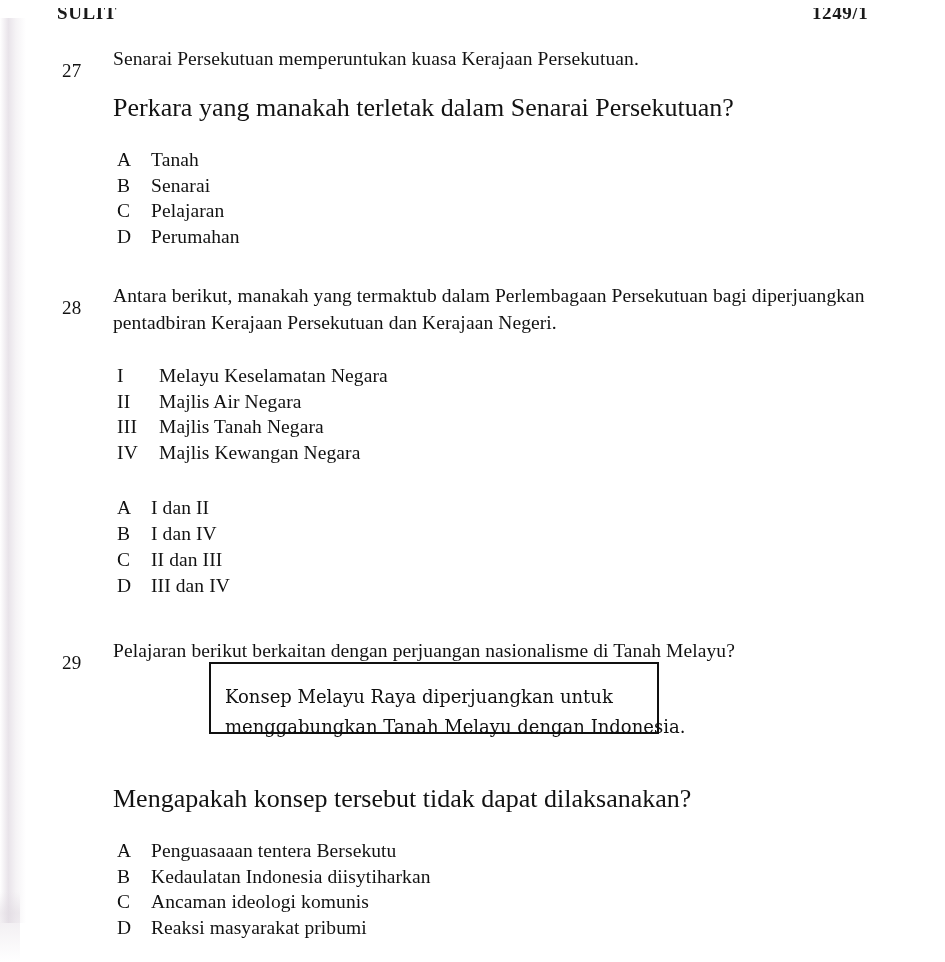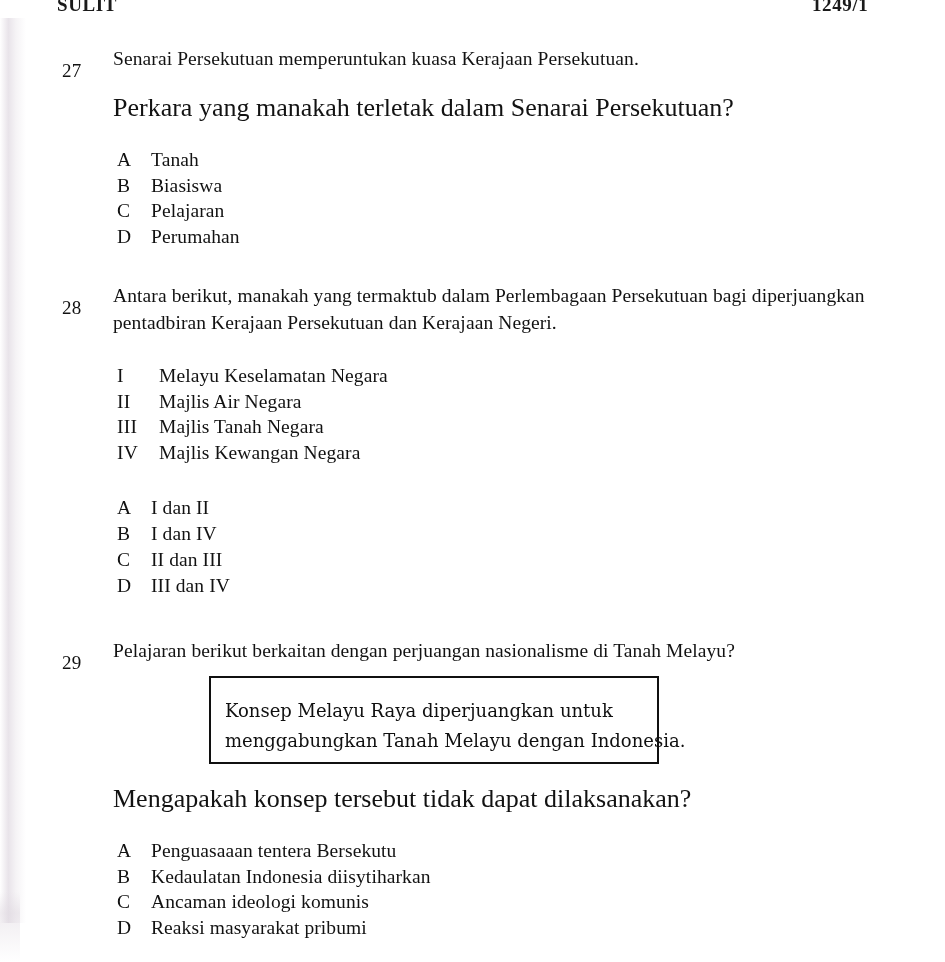--- a/index.html
+++ b/index.html
@@ -41,21 +41,21 @@
     background: linear-gradient(to top,
         rgba(255,255,255,0) 0%,
         rgba(221,214,222,0.45) 70%,
         rgba(255,255,255,0) 100%);
     pointer-events: none;
   }
 
   
   .header {
     position: absolute;
-    top: 0;
+    top: 8px;
     left: 0;
     width: 945px;
     height: 16px;
     overflow: hidden;
   }
   .header span {
     position: absolute;
     top: -6px;
     font-weight: bold;
     font-size: 19px;
@@ -152,21 +152,21 @@
       <div class="q-stem nojust">Senarai Persekutuan memperuntukan kuasa Kerajaan Persekutuan.</div>
       <div class="q-sub" style="margin-top:22px;">Perkara yang manakah terletak dalam Senarai Persekutuan?</div>
 
       <ul class="opt-list" style="margin-top:26px; margin-left:4px;">
         <li class="opt-row">
           <span class="opt-key">A</span>
           <span class="opt-text">Tanah</span>
         </li>
         <li class="opt-row">
           <span class="opt-key">B</span>
-          <span class="opt-text">Biasiswa</span>
+          <span class="opt-text">Senarai</span>
         </li>
         <li class="opt-row">
           <span class="opt-key">C</span>
           <span class="opt-text">Pelajaran</span>
         </li>
         <li class="opt-row">
           <span class="opt-key">D</span>
           <span class="opt-text">Perumahan</span>
         </li>
       </ul>
@@ -219,21 +219,21 @@
     </div>
   </div>
 
   <div class="question" style="top:625px;">
     <div class="q-num">29</div>
     <div class="q-body">
       <div class="q-stem nojust">Pelajaran berikut berkaitan dengan perjuangan nasionalisme di Tanah Melayu?</div>
     </div>
   </div>
 
-  <div class="callout" style="left:209px; top:662px; width:450px; height:88px;margin-top:14px;">
+  <div class="callout" style="left:209px; top:662px; width:450px; height:72px;">
     <div class="callout-inner">
       <div class="callout-line">Konsep Melayu Raya diperjuangkan untuk</div>
       <div class="callout-line">menggabungkan Tanah Melayu dengan Indonesia.</div>
     </div>
   </div>
 
   <div class="question" style="top:773px;">
     <div class="q-body">
       <div class="q-sub">Mengapakah konsep tersebut tidak dapat dilaksanakan?</div>
 

